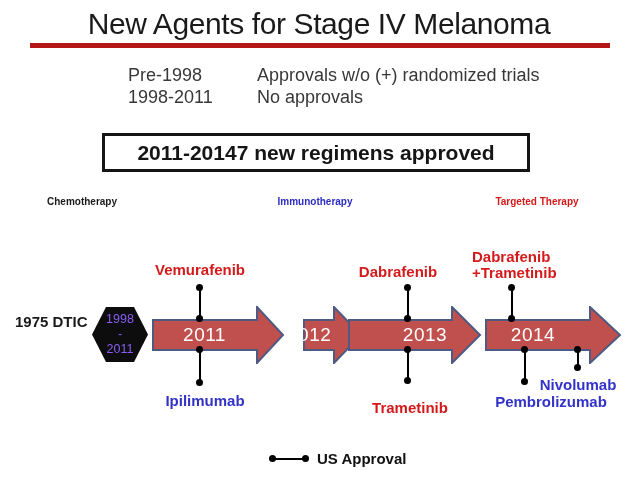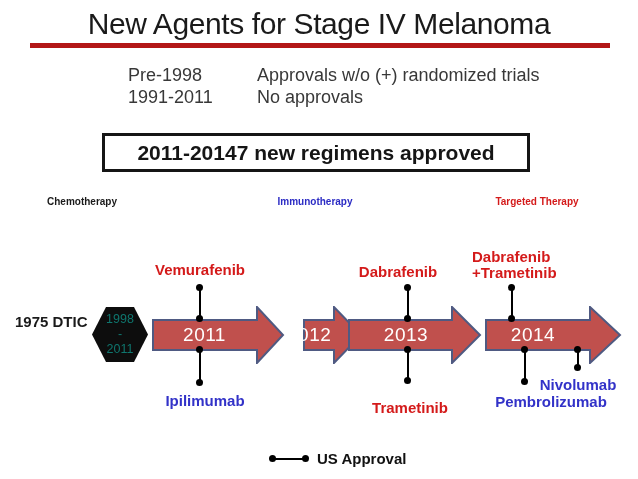--- a/index.html
+++ b/index.html
@@ -24,21 +24,21 @@
   .cat-chemo{left:47px;color:#1a1a1a;}
   .cat-immuno{left:315px;transform:translateX(-50%);color:#2b2bc4;}
   .cat-targeted{left:537px;transform:translateX(-50%);color:#d41a1a;}
   .pre-label{position:absolute;left:15px;font-size:15px;font-weight:bold;white-space:nowrap;}
   .pre-dtic{top:313px;color:#1a1a1a;}
   .pre-il2{top:348px;color:#3232c8;}
   .hex{
     position:absolute;left:92px;top:307px;width:56px;height:55px;background:#0d0d0d;
     clip-path:polygon(25% 0,75% 0,100% 50%,75% 100%,0% 100%,0% 100%,25% 100%,0 50%);
     -webkit-clip-path:polygon(25% 0,75% 0,100% 50%,75% 100%,25% 100%,0 50%);
-    color:#0f766e;display:flex;flex-direction:column;justify-content:center;
+    color:#8b5cf6;display:flex;flex-direction:column;justify-content:center;
     font-size:12.5px;line-height:1.2;text-align:center;
   }
   .arrow{position:absolute;top:306px;}
   .arrow svg{display:block;}
   .arrow .yr{
     position:absolute;top:0;left:0;height:58px;line-height:58px;text-align:center;
     color:#ffffff;font-size:19px;letter-spacing:0.5px;
   }
   .conn{position:absolute;width:7px;}
   .conn::before{
@@ -70,21 +70,21 @@
 
   <div class="title">New Agents for Stage IV Melanoma</div>
   <div class="title-rule"></div>
 
   <div class="history">
     <div class="hrow">
       <span class="hperiod">Pre-1998</span>
       <span class="hstatus">Approvals w/o (+) randomized trials</span>
     </div>
     <div class="hrow">
-      <span class="hperiod">1991-2011</span>
+      <span class="hperiod">1998-2011</span>
       <span class="hstatus">No approvals</span>
     </div>
   </div>
 
   <div class="hbox">
     <span>2011-2014</span>
     <span>7 new regimens approved</span>
   </div>
 
   <div class="cat cat-chemo">Chemotherapy</div>
@@ -108,21 +108,21 @@
   <div class="arrow" style="left:287px;padding-left:16px;">
     <svg width="60" height="58" viewBox="0 0 60 58">
       <polygon points="1,14 31,14 31,1 58,29 31,57 31,44 1,44" fill="#c0504d" stroke="#4f5a82" stroke-width="2"></polygon>
     </svg>
     <span class="yr" style="width:40px;">2012</span>
   </div>
   <div class="arrow" style="left:348px;">
     <svg width="134" height="58" viewBox="0 0 134 58">
       <polygon points="1,14 104,14 104,1 132,29 104,57 104,44 1,44" fill="#c0504d" stroke="#4f5a82" stroke-width="2"></polygon>
     </svg>
-    <span class="yr" style="width:116px;">2013</span>
+    <span class="yr" style="width:116px;padding-left:19px;">2013</span>
   </div>
   <div class="arrow" style="left:485px;">
     <svg width="137" height="58" viewBox="0 0 137 58">
       <polygon points="1,14 105,14 105,1 135,29 105,57 105,44 1,44" fill="#c0504d" stroke="#4f5a82" stroke-width="2"></polygon>
     </svg>
     <span class="yr" style="width:96px;">2014</span>
   </div>
 
   <div class="conn" style="left:196px;top:284px;height:38px;">
     <span class="dot t"></span>

